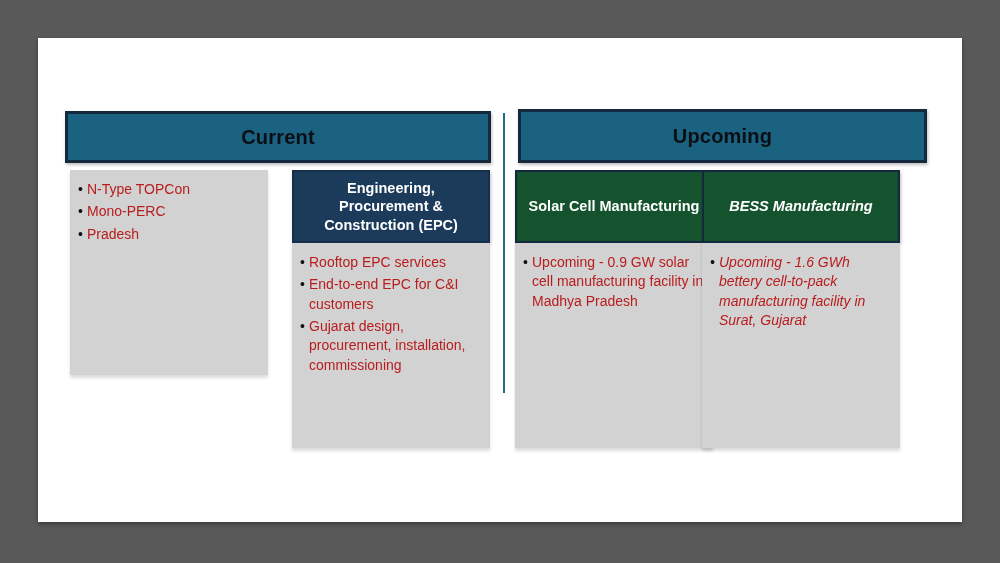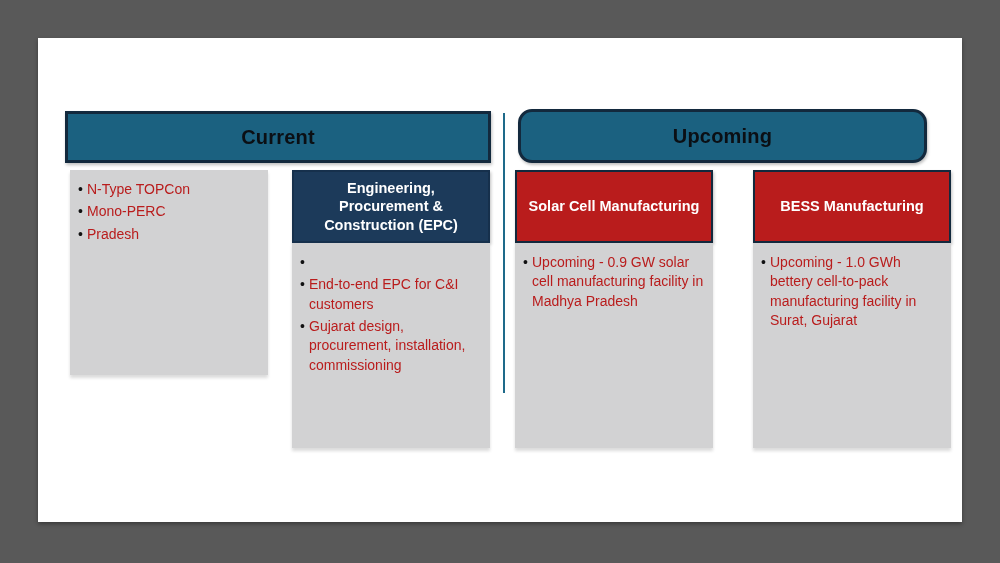--- a/index.html
+++ b/index.html
@@ -19,39 +19,39 @@
     position: absolute;
     background: #1B6180;
     border: 3px solid #13293D;
     display: flex; align-items: center; justify-content: center;
     box-shadow: 1px 2px 3px rgba(0,0,0,0.25);
   }
   .section-bar .section-title {
     font-size: 20px; font-weight: bold; color: #0b0f14; letter-spacing: 0.2px;
   }
   #bar-current  { left: 27px;  top: 73px; width: 426px; height: 52px; }
-  #bar-upcoming { left: 480px; top: 71px; width: 409px; height: 54px; border-radius: 14px; }
+  #bar-upcoming { left: 480px; top: 71px; width: 409px; height: 54px; }
   .divider {
     position: absolute; left: 465px; top: 75px; width: 2px; height: 280px;
     background: #1E6A8A;
   }
   .card { position: absolute; width: 198px; }
   #card-0 { left: 32px;  top: 132px; }
   #card-1 { left: 254px; top: 132px; }
   #card-2 { left: 477px; top: 132px; }
-  #card-3 { left: 715px; top: 132px; }
+  #card-3 { left: 664px; top: 132px; font-style: italic; }
   .card-header {
     height: 73px;
     display: flex; align-items: center; justify-content: center;
     text-align: center;
     padding: 4px 10px;
     box-shadow: 1px 2px 3px rgba(0,0,0,0.25);
   }
   .card-header.navy   { background: #1C3A5A; border: 2px solid #16304C; }
-  .card-header.orange { background: #b91c1c; border: 2px solid #13293D; text-align: center; }
+  .card-header.orange { background: #14532d; border: 2px solid #13293D; text-align: center; }
   .card-header .card-title {
     color: #ffffff; font-weight: bold; font-size: 14.5px; line-height: 1.28;
   }
   .card-body {
     height: 205px;
     background: #D2D2D3;
     padding: 10px 6px 10px 8px;
     box-shadow: 0 3px 3px rgba(0,0,0,0.14);
   }
   .bullet-row { display: flex; align-items: flex-start; margin-bottom: 3px; }
@@ -94,20 +94,21 @@
       </div>
     </div>
 
     <div class="card" id="card-1">
       <div class="card-header navy">
         <span class="card-title">Engineering, Procurement &amp; Construction (EPC)</span>
       </div>
       <div class="card-body">
         <div class="bullet-row">
           <span class="bullet-dot">•</span>
+          <span class="bullet-text">Rooftop EPC services</span>
         </div>
         <div class="bullet-row">
           <span class="bullet-dot">•</span>
           <span class="bullet-text">End-to-end EPC for C&amp;I customers</span>
         </div>
         <div class="bullet-row">
           <span class="bullet-dot">•</span>
           <span class="bullet-text">Gujarat design, procurement, installation, commissioning</span>
         </div>
       </div>
@@ -125,19 +126,19 @@
       </div>
     </div>
 
     <div class="card" id="card-3">
       <div class="card-header orange">
         <span class="card-title">BESS Manufacturing</span>
       </div>
       <div class="card-body">
         <div class="bullet-row">
           <span class="bullet-dot">•</span>
-          <span class="bullet-text">Upcoming - 1.0 GWh bettery cell-to-pack manufacturing facility in Surat, Gujarat</span>
+          <span class="bullet-text">Upcoming - 1.6 GWh bettery cell-to-pack manufacturing facility in Surat, Gujarat</span>
         </div>
       </div>
     </div>
 
   </div>
 </div>
 
 </body></html>

